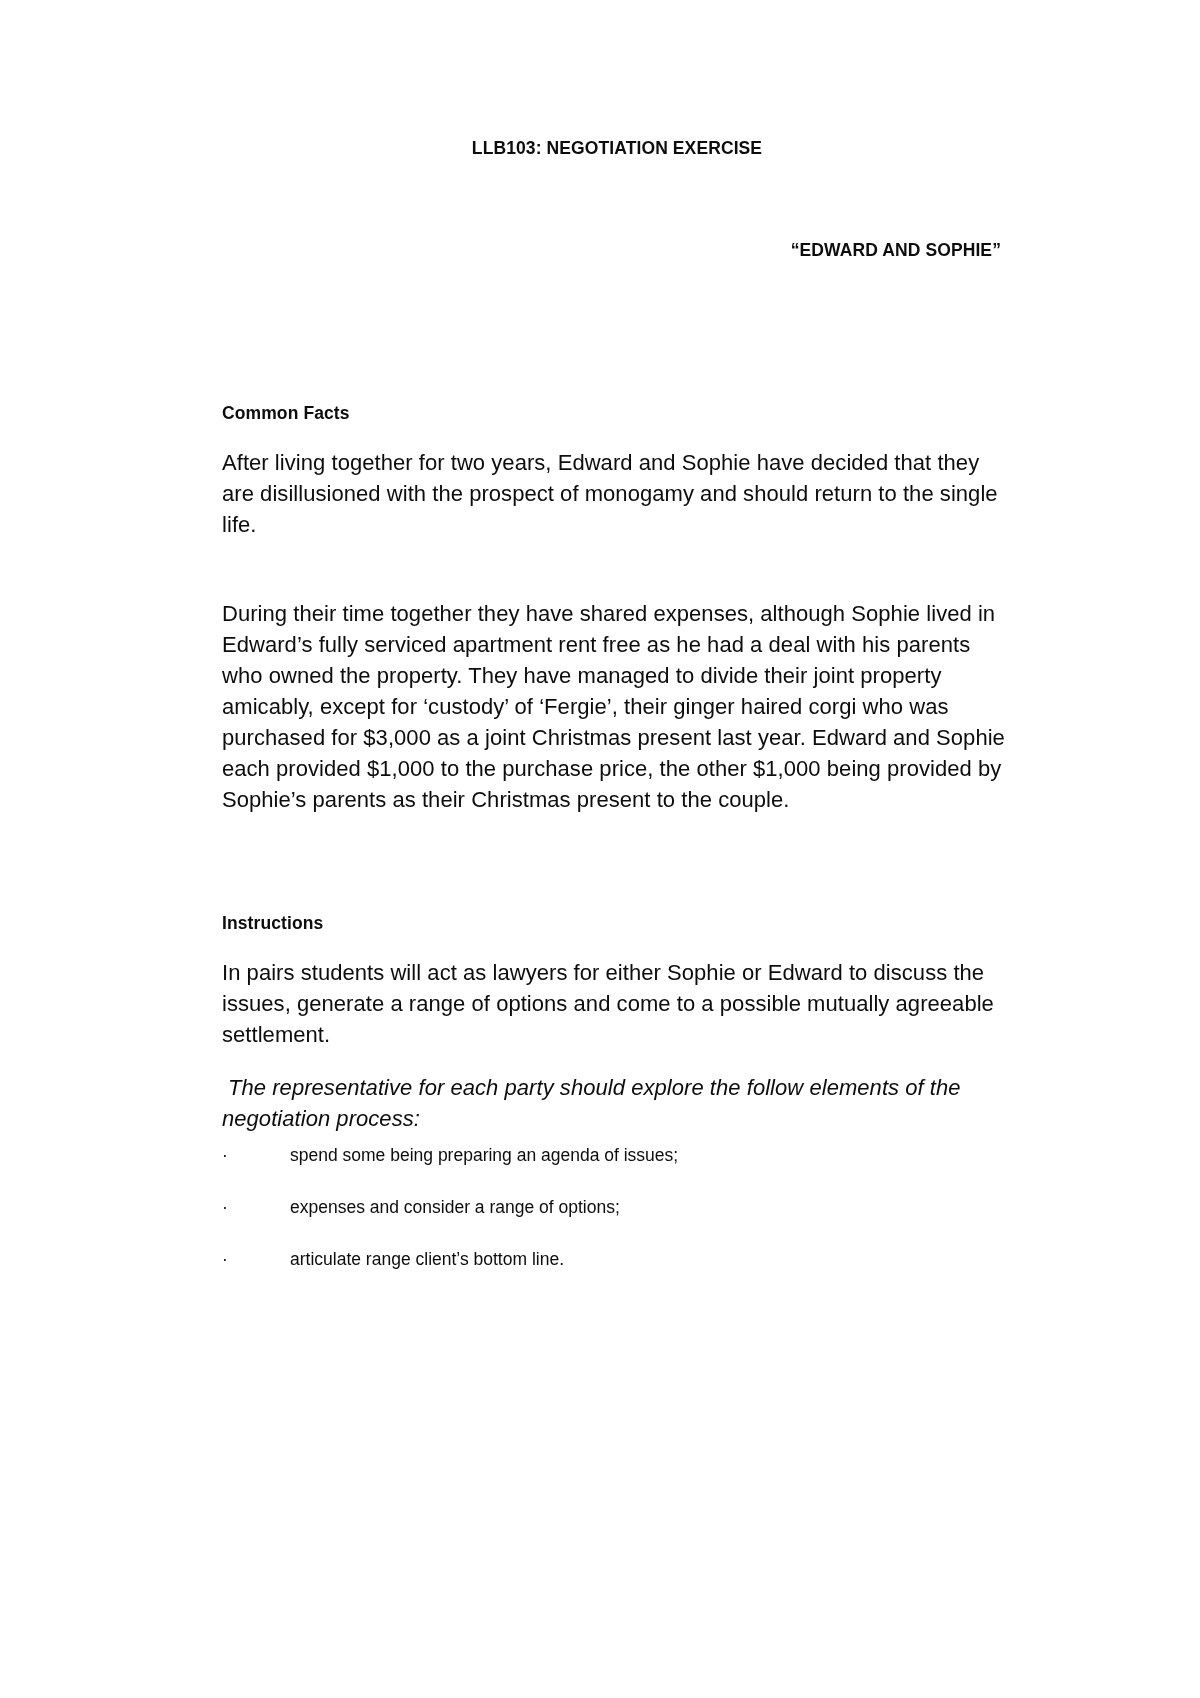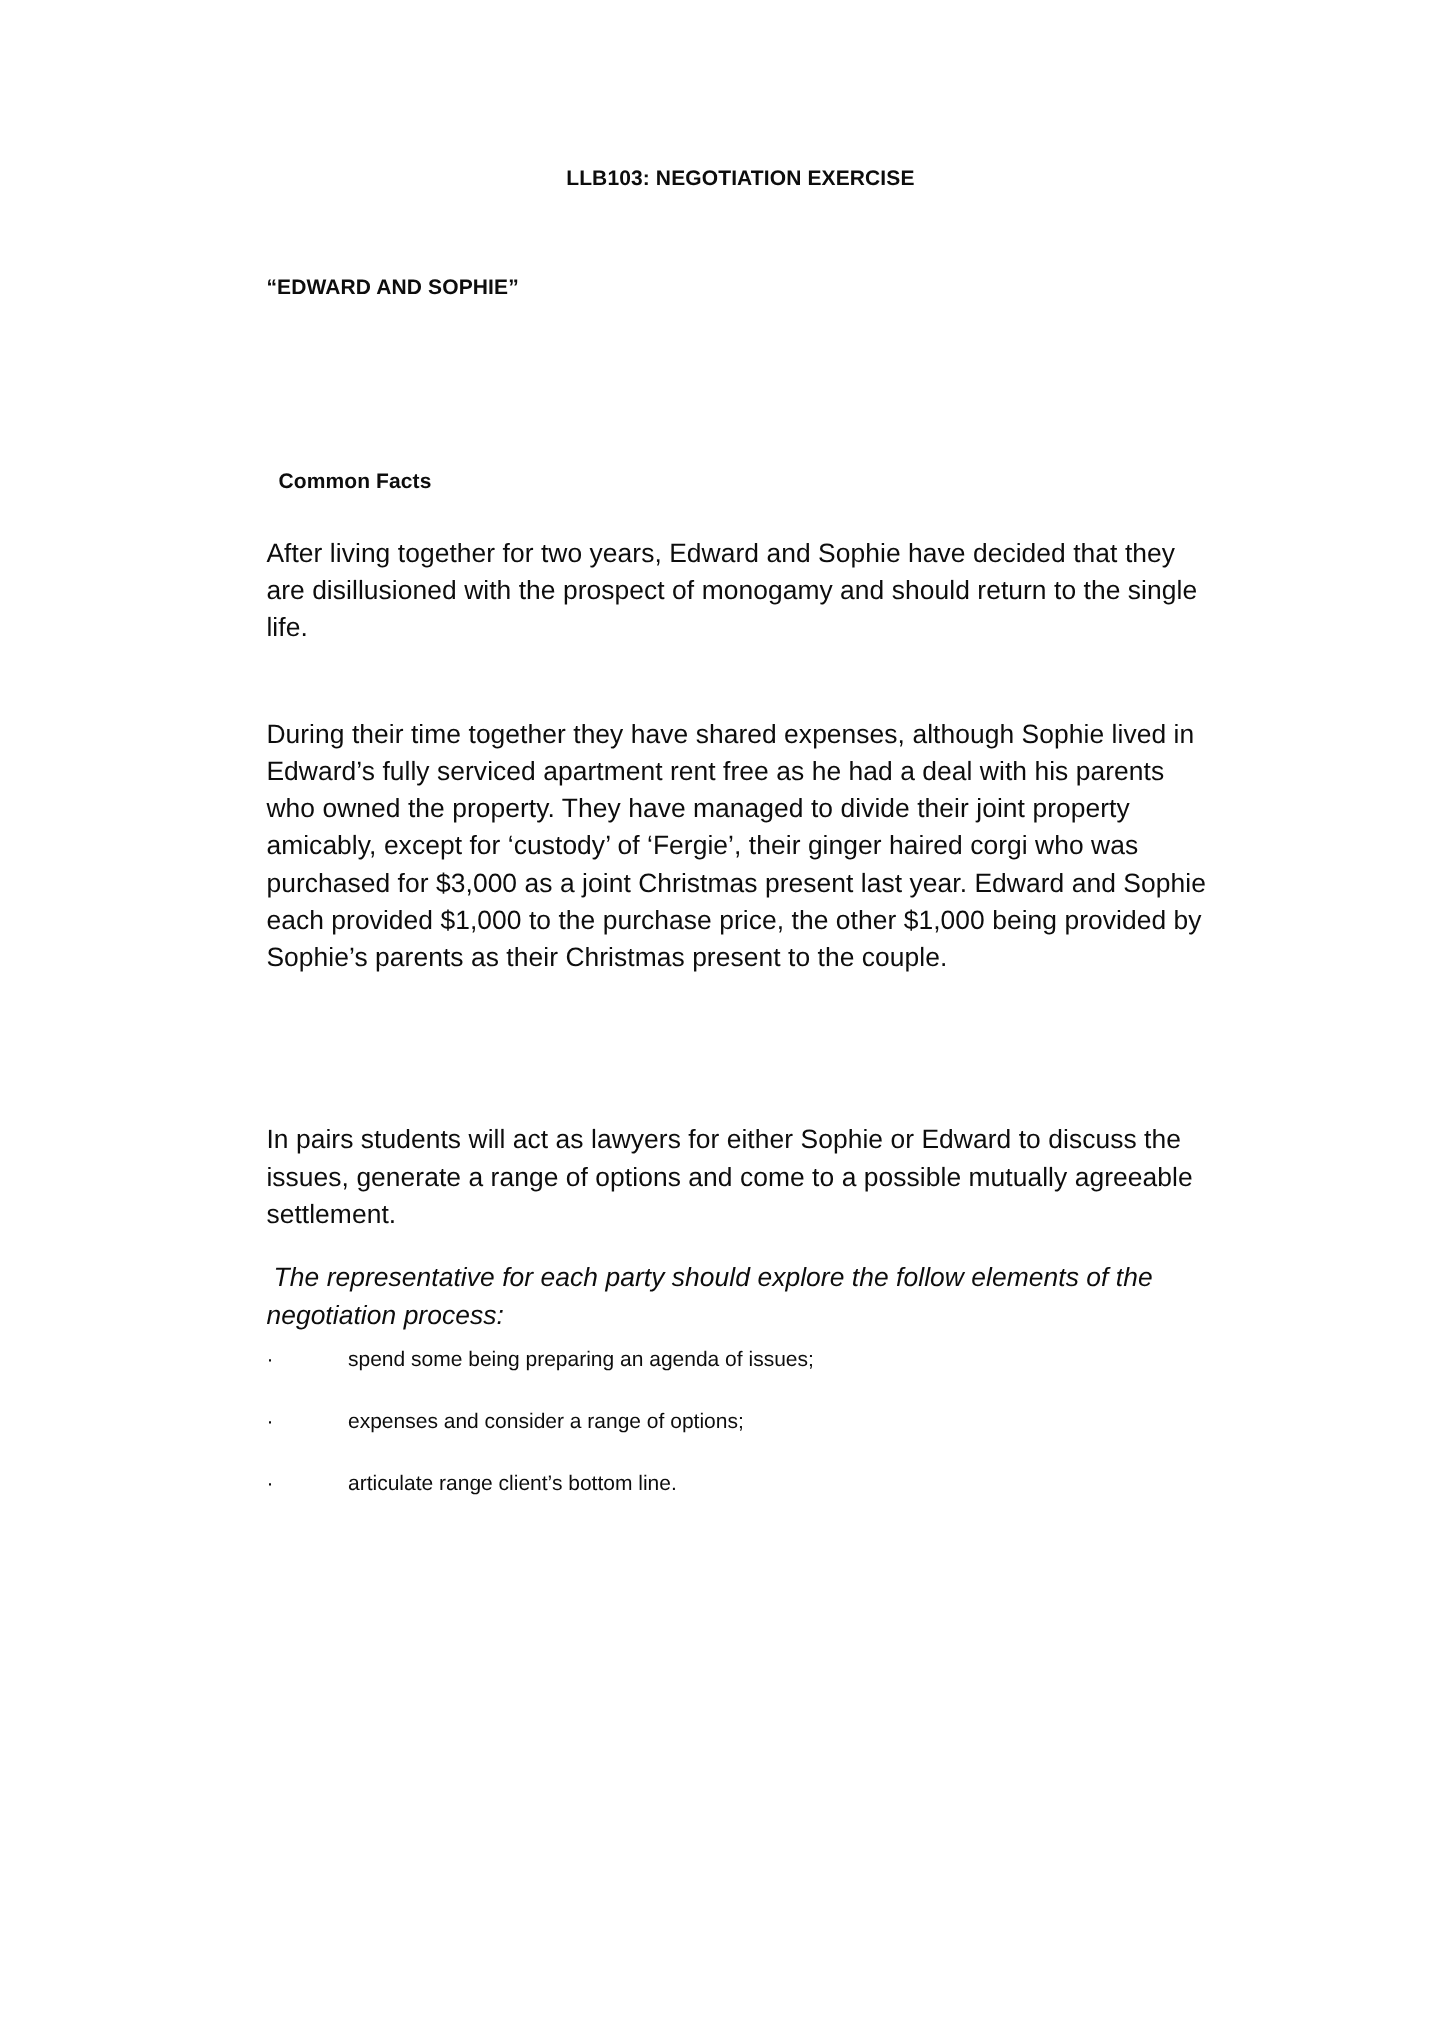--- a/index.html
+++ b/index.html
@@ -31,32 +31,32 @@
   .doc-title {
     text-align: center;
     font-weight: bold;
     font-size: 17.5px;
     letter-spacing: 0.1px;
     margin: 0;
     padding-top: 138px;
     color: #0d0d0d;
   }
   .doc-subtitle {
-    text-align: left;
+    text-align: right;
     font-weight: bold;
     font-size: 17.5px;
     letter-spacing: 0.1px;
-    margin: 0;
+    margin: 11px;
     padding-top: 70px;
     color: #0d0d0d;
   }
   .section-heading {
     font-weight: bold;
     font-size: 17.5px;
-    margin: 10px;
+    margin: 0;
     color: #0d0d0d;
     letter-spacing: 0.1px;
   }
   .body-par {
     font-size: 22px;
     line-height: 31px;
     margin: 0;
     color: #0d0d0d;
     letter-spacing: 0.05px;
   }
@@ -112,20 +112,21 @@
     <div class="gap-after-heading"></div>
 
     <p class="body-par">After living together for two years, Edward and Sophie have decided that they are disillusioned with the prospect of monogamy and should return to the single life.</p>
 
     <div class="gap-par"></div>
 
     <p class="body-par">During their time together they have shared expenses, although Sophie lived in Edward’s fully serviced apartment rent free as he had a deal with his parents who owned the property. They have managed to divide their joint property amicably, except for ‘custody’ of ‘Fergie’, their ginger haired corgi who was purchased for $3,000 as a joint Christmas present last year. Edward and Sophie each provided $1,000 to the purchase price, the other $1,000 being provided by Sophie’s parents as their Christmas present to the couple.</p>
 
     <div class="gap-instructions"></div>
 
+    <div class="section-heading">Instructions</div>
 
     <div class="gap-after-heading"></div>
 
     <p class="body-par">In pairs students will act as lawyers for either Sophie or Edward to discuss the issues, generate a range of options and come to a possible mutually agreeable settlement.</p>
 
     <div class="gap-small"></div>
 
     <p class="body-par indent-first">The representative for each party should explore the follow elements of the negotiation process:</p>
 
     <div class="gap-bullets"></div>

